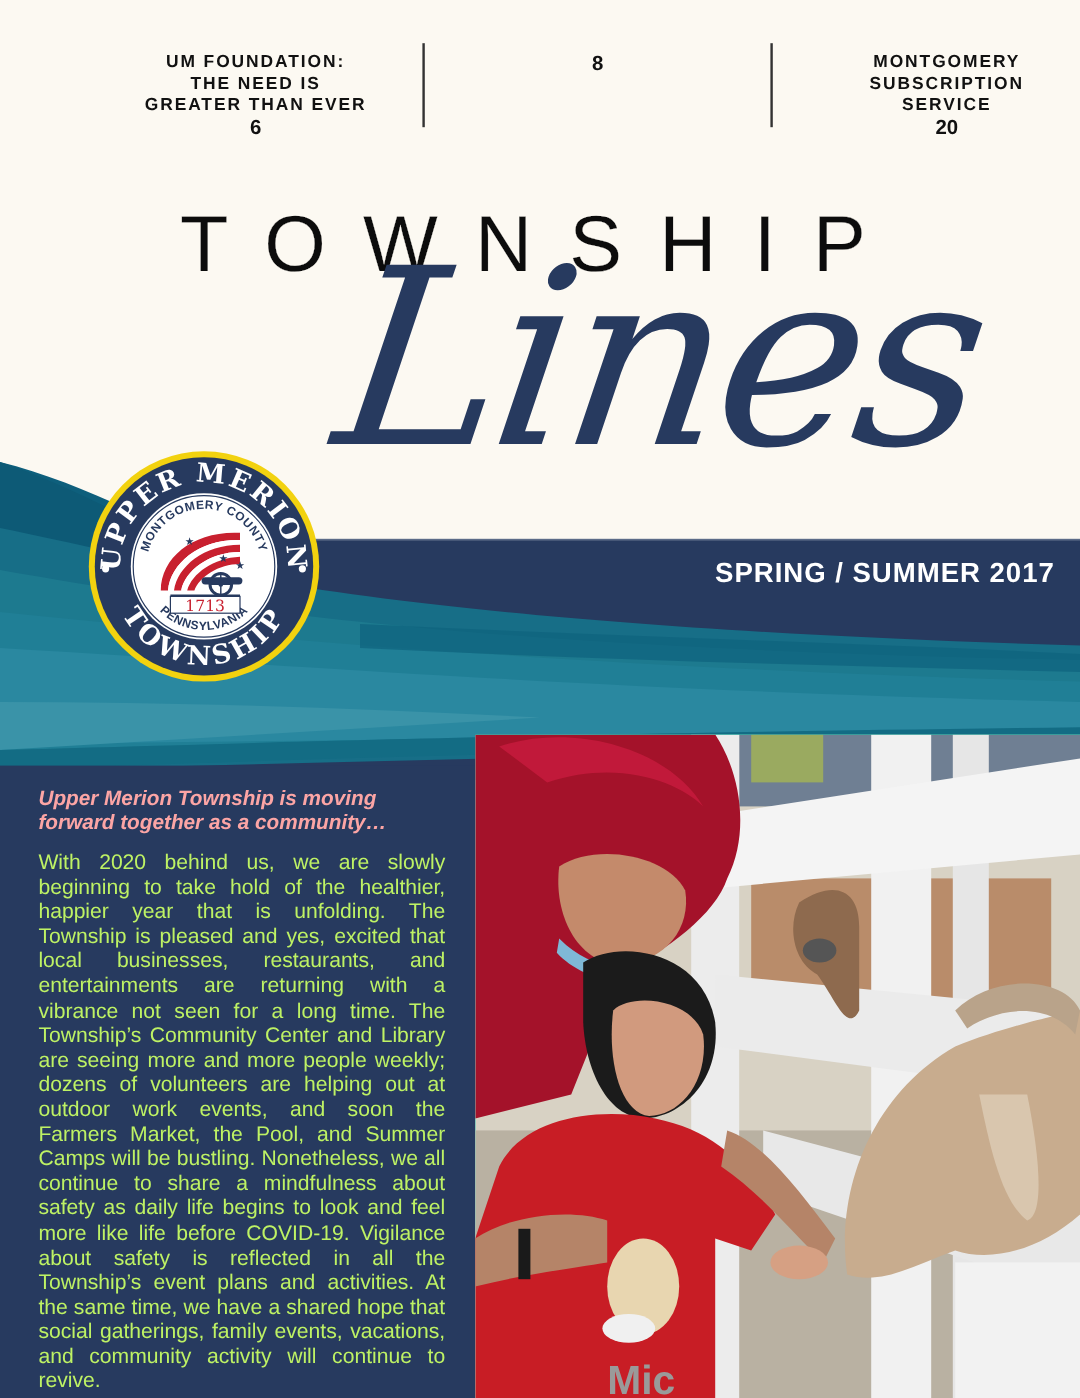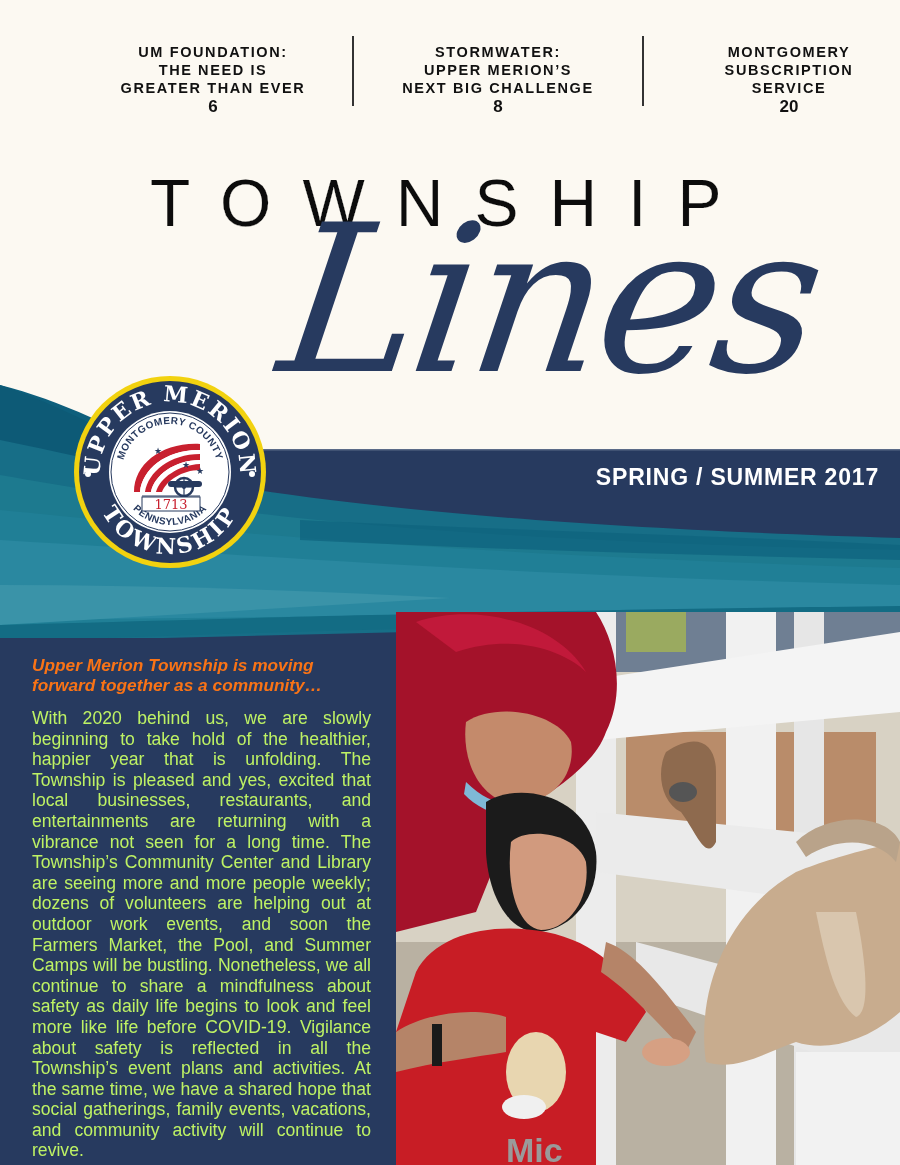--- a/index.html
+++ b/index.html
@@ -64,21 +64,21 @@
 
     
     .article {
       position: absolute; left: 0; top: 638px; width: 396px; height: 527px;
       background: #273a5f;
     }
     .article-lede {
       position: absolute; left: 32px; top: 17px; width: 340px;
       font-family: "Liberation Sans", sans-serif;
       font-style: italic; font-weight: bold; font-size: 17.3px; line-height: 20px;
-      color: #f97316;
+      color: #fca5a5;
     }
     .article-body {
       position: absolute; left: 32px; top: 70px; width: 339px;
       font-family: "Liberation Sans", sans-serif;
       font-size: 17.6px; line-height: 20.6px;
       color: #bef264; text-align: justify; hyphens: none;
     }
 
     
     .photo {
@@ -92,23 +92,20 @@
 
 <div class="teasers">
   <div class="teaser teaser-1">
     <span class="t-title">UM FOUNDATION:
 THE NEED IS
 GREATER THAN EVER</span>
     <span class="t-page">6</span>
   </div>
   <div class="teaser-divider div-1"></div>
   <div class="teaser teaser-2">
-    <span class="t-title">STORMWATER:
-UPPER MERION’S
-NEXT BIG CHALLENGE</span>
     <span class="t-page">8</span>
   </div>
   <div class="teaser-divider div-2"></div>
   <div class="teaser teaser-3">
     <span class="t-title">MONTGOMERY
 SUBSCRIPTION
 SERVICE</span>
     <span class="t-page">20</span>
   </div>
 </div>

